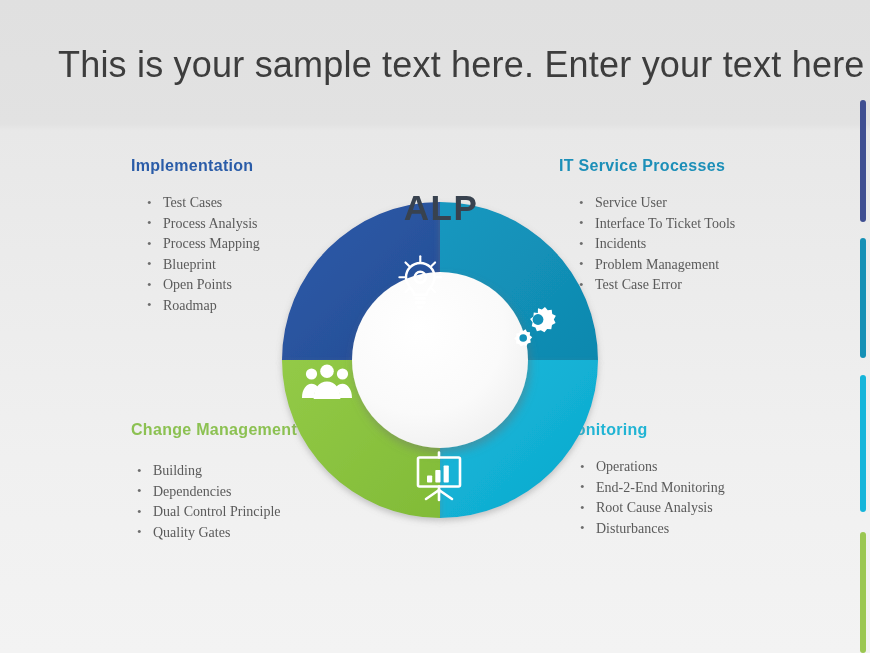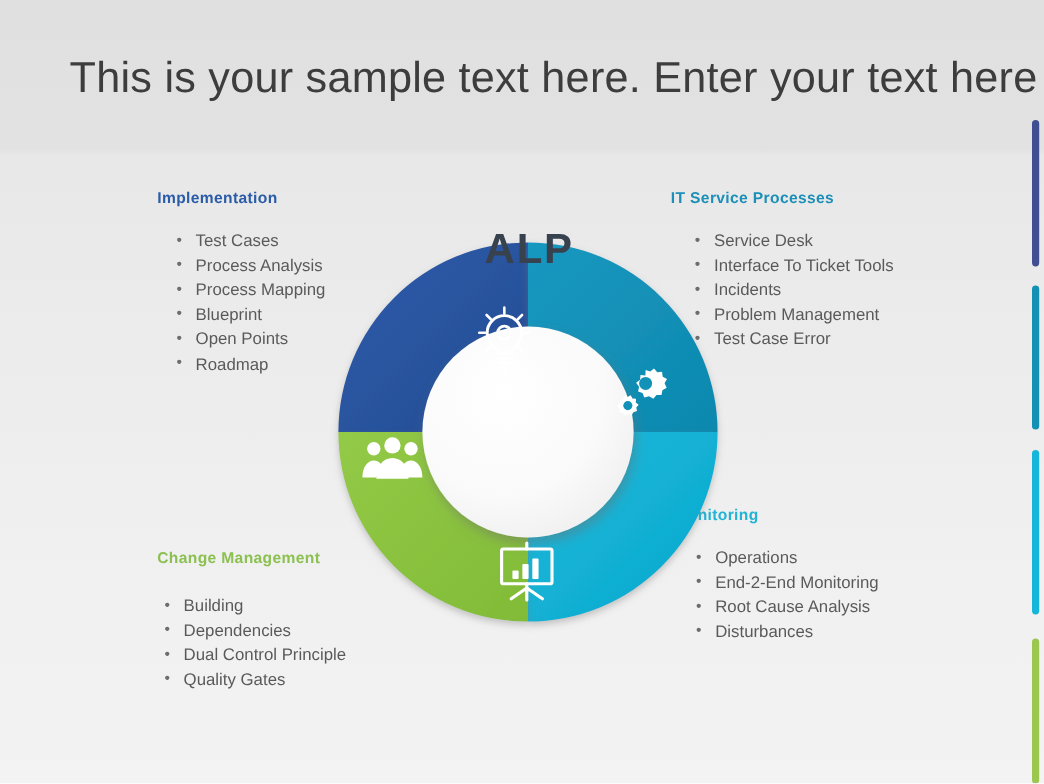--- a/index.html
+++ b/index.html
@@ -31,30 +31,31 @@
     color: #3d3d3d;
     letter-spacing: 0.2px;
     white-space: nowrap;
   }
 
   
   .quad {
     position: absolute;
   }
   .quad-heading {
-    font-size: 13px;
+    font-size: 16px;
     font-weight: bold;
     letter-spacing: 0.3px;
     margin: 0 0 18px 0;
     white-space: nowrap;
   }
   .bullets {
     list-style: none;
     margin: 0;
     padding: 0;
+    font-family: Liberation Serif, serif;
   }
   .bullets li {
     position: relative;
     font-size: 14px;
     color: #5a5a5a;
     line-height: 20.5px;
     padding-left: 18px;
     white-space: nowrap;
   }
   .bullets li::before {
@@ -66,21 +67,21 @@
     font-size: 13px;
   }
 
   #quad-implementation { left: 131px; top: 157px; }
   #quad-itservice      { left: 559px; top: 157px; }
   #quad-change         { left: 131px; top: 421px; }
   #quad-monitoring     { left: 562px; top: 421px; }
 
   #quad-implementation .quad-heading { color: #2a5ca8; }
   #quad-itservice .quad-heading      { color: #1c8fb8; }
-  #quad-change .quad-heading         { color: #8cc152; margin-top: 36px; }
+  #quad-change .quad-heading         { color: #8cc152; }
   #quad-monitoring .quad-heading     { color: #21b4d4; }
 
   #quad-implementation .bullets { margin-left: 14px; }
   #quad-itservice .bullets      { margin-left: 18px; }
   #quad-change .bullets         { margin-left: 4px; margin-top: 22px; }
   #quad-monitoring .bullets     { margin-left: 16px; margin-top: 10px; }
 
   
   #pinwheel {
     position: absolute;
@@ -132,21 +133,21 @@
       <li>Process Mapping</li>
       <li>Blueprint</li>
       <li>Open Points</li>
       <li>Roadmap</li>
     </ul>
   </div>
 
   <div class="quad" id="quad-itservice">
     <div class="quad-heading">IT Service Processes</div>
     <ul class="bullets">
-      <li>Service Desk</li>
+      <li>Service User</li>
       <li>Interface To Ticket Tools</li>
       <li>Incidents</li>
       <li>Problem Management</li>
       <li>Test Case Error</li>
     </ul>
   </div>
 
   <div class="quad" id="quad-change">
     <div class="quad-heading">Change Management</div>
     <ul class="bullets">

